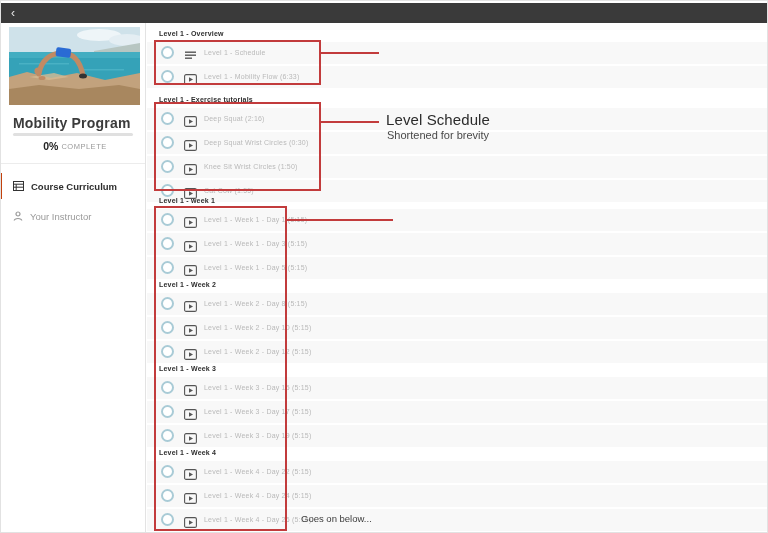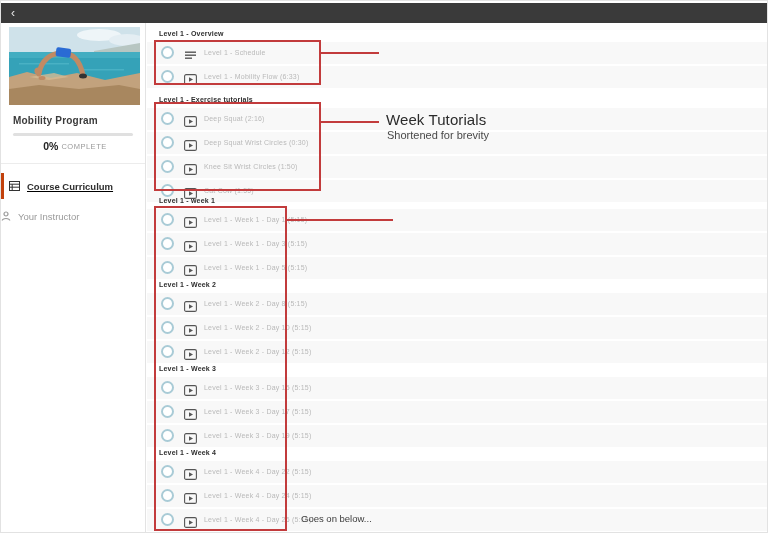--- a/index.html
+++ b/index.html
@@ -10,28 +10,28 @@
   body{font-family:"Liberation Sans","DejaVu Sans",sans-serif;}
   .page{position:relative;width:768px;height:533px;background:#fff;overflow:hidden;border:1px solid #e2e2e2;}
 
   
   .topbar{position:absolute;left:0;top:2px;width:100%;height:20px;background:var(--topbar);}
   .back-btn{position:absolute;left:10px;top:3px;color:#e8e8e8;font-size:12px;line-height:14px;cursor:pointer;}
 
   
   .sidebar{position:absolute;left:0;top:22px;width:145px;bottom:0;background:#fff;border-right:1px solid #e3e3e3;}
   .course-photo{position:absolute;left:8px;top:4px;width:131px;height:78px;overflow:hidden;}
-  .course-title{position:absolute;left:12px;top:92px;font-size:10px;font-weight:bold;color:#3b3b3b;letter-spacing:.2px;}
+  .course-title{position:absolute;left:12px;top:92px;font-size:14px;font-weight:bold;color:#3b3b3b;letter-spacing:.2px;}
   .progress-track{position:absolute;left:12px;top:110px;width:120px;height:3px;border-radius:2px;background:#e0e0e0;}
   .progress-fill{height:100%;width:0%;background:#2ba6cb;border-radius:2px;}
   .progress-text{position:absolute;left:0;top:117px;width:148px;text-align:center;color:#9a9a9a;font-size:7.5px;letter-spacing:.5px;}
   .progress-text b{font-size:10.5px;color:#222;letter-spacing:0;margin-right:3px;vertical-align:-1px;}
   .side-divider{position:absolute;left:0;top:140px;width:100%;height:1px;background:#ececec;}
-  .nav-item{position:absolute;left:0;width:100%;height:26px;display:flex;align-items:center;gap:7px;cursor:pointer;}
-  .nav-item.active{border-left:3px solid #c2410c;padding-left:5px;text-decoration:underline;}
+  .nav-item{position:absolute;left:0;width:100%;height:26px;display:flex;align-items:center;gap:7px;padding-left:12px;cursor:pointer;}
+  .nav-item.active{border-left:1px solid #c2410c;padding-left:11px;}
   .nav-item .nv-label{font-size:9.5px;color:#9a9a9a;}
   .nav-item.active .nv-label{color:#2e2e2e;font-weight:bold;}
   .nav-1{top:150px;} .nav-2{top:180px;}
 
   
   .main{position:absolute;left:146px;top:22px;right:0;bottom:0;background:#fff;}
   .section-header{position:absolute;left:12px;font-size:7px;font-weight:bold;color:#2e2e2e;letter-spacing:.2px;}
   .lecture-row{position:absolute;left:0;right:0;height:22px;background:#f8f8f8;cursor:pointer;}
   .completion-circle{position:absolute;left:14px;top:4px;width:13px;height:13px;border:2px solid var(--circle);border-radius:50%;background:#fff;}
   .lec-icon{position:absolute;left:37px;top:5px;width:13px;height:11px;}
@@ -256,17 +256,17 @@
     </div>
 
   <div class="anno-box" style="left:153px;top:39px;width:167px;height:45px;"></div>
   <div class="anno-box" style="left:153px;top:101px;width:167px;height:89px;"></div>
   <div class="anno-box" style="left:153px;top:205px;width:133px;height:325px;"></div>
 
   <div class="anno-line" style="left:320px;top:51px;width:58px;"></div>
   <div class="anno-line" style="left:320px;top:120px;width:58px;"></div>
   <div class="anno-line" style="left:286px;top:218px;width:106px;"></div>
 
-  <div class="anno-label" style="left:385px;top:110px;">Week Tutorials</div>
+  <div class="anno-label" style="left:385px;top:110px;">Level Schedule</div>
   <div class="anno-sublabel" style="left:386px;top:128px;">Shortened for brevity</div>
 
   <div class="continuation" style="left:300px;top:512px;">Goes on below...</div>
 </div>
 
 </body></html>

